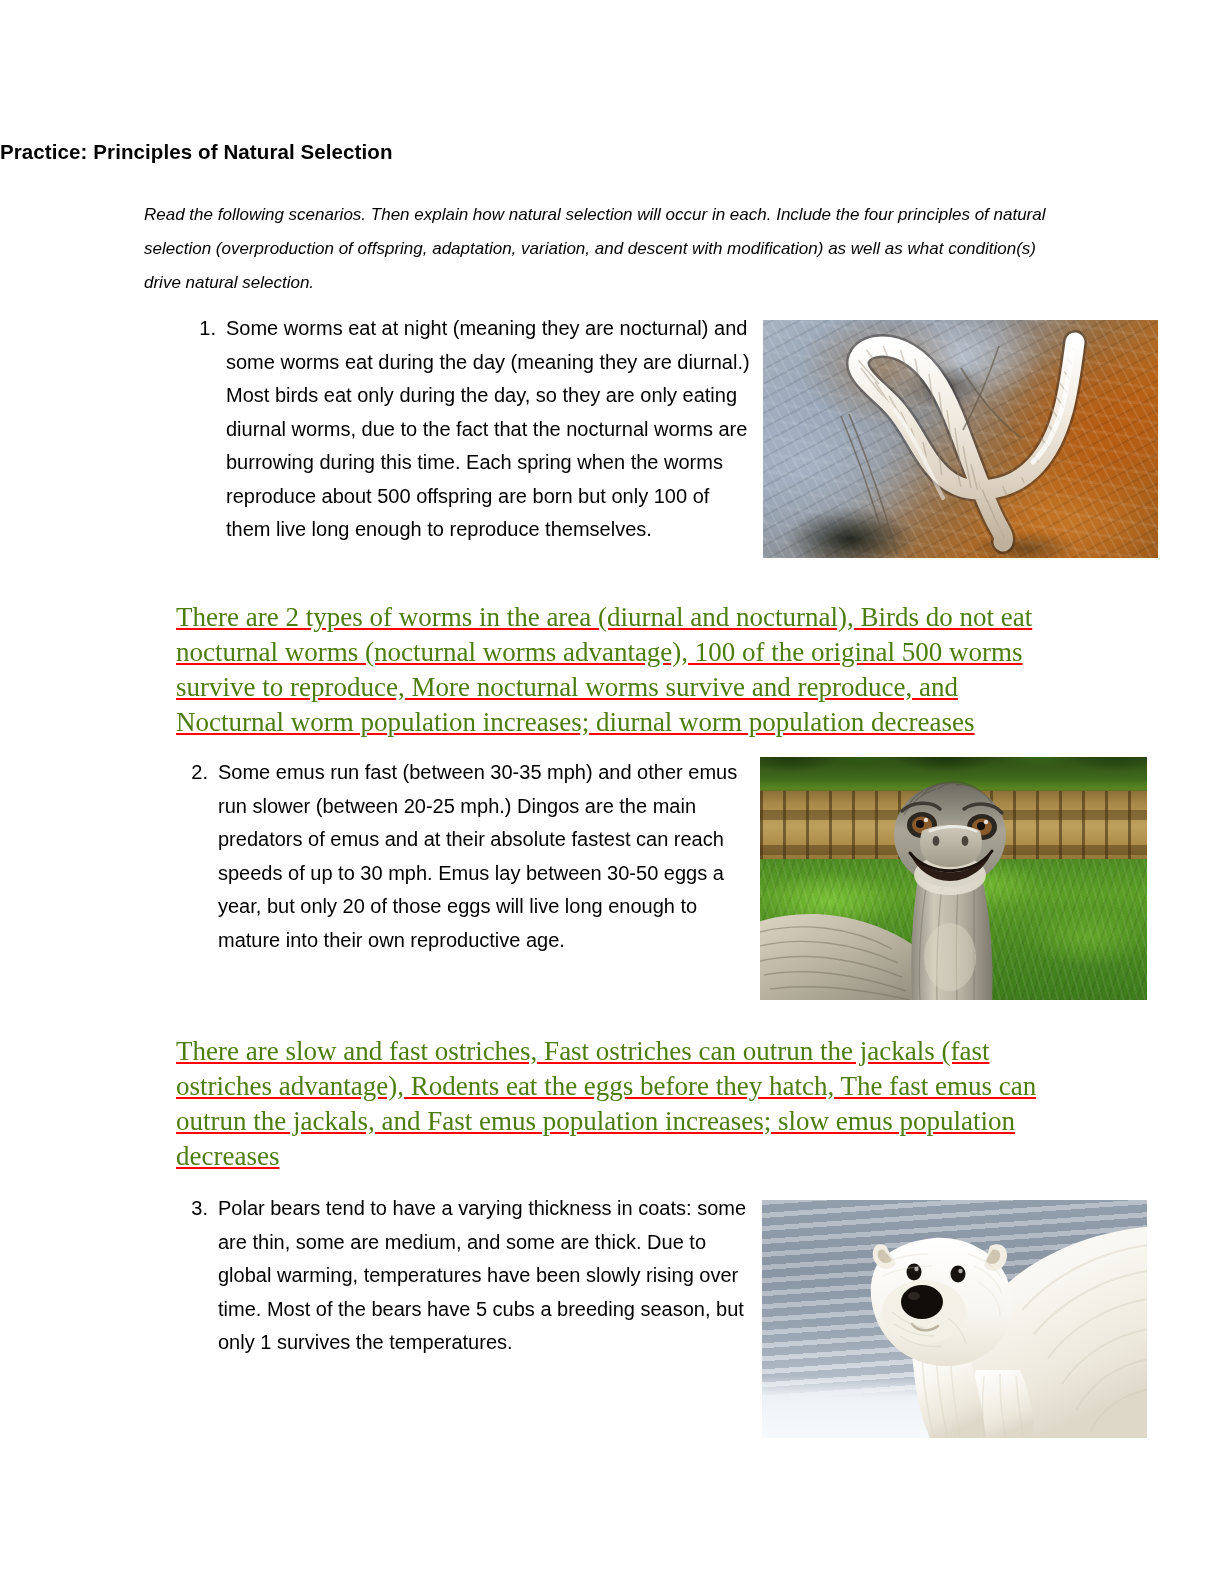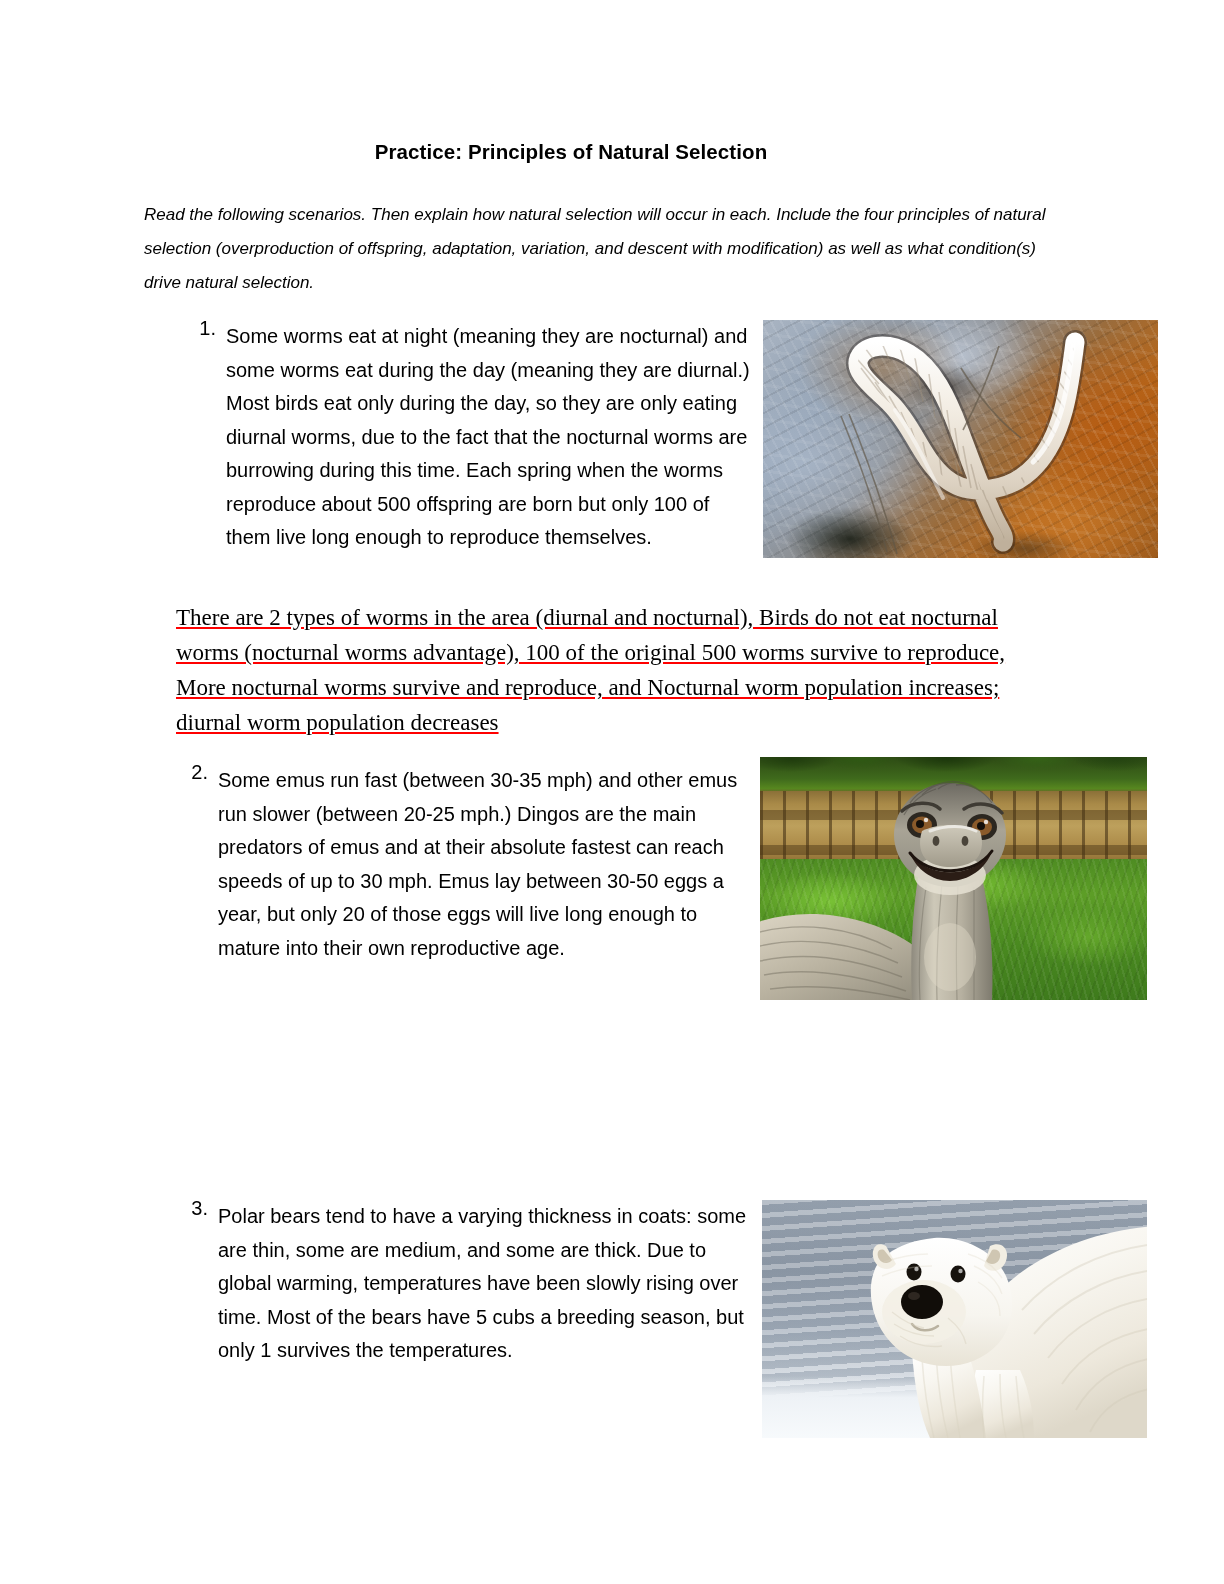--- a/index.html
+++ b/index.html
@@ -24,21 +24,20 @@
     height: 1584px;
     background: #ffffff;
   }
 
   
   .doc-title {
     position: absolute;
     top: 140px;
     left: 0;
     width: 1142px;
-    text-align: center;
     font-size: 20.5px;
     font-weight: bold;
     letter-spacing: 0.1px;
   }
 
   
   .intro {
     position: absolute;
     top: 198px;
     left: 144px;
@@ -58,34 +57,33 @@
     position: absolute;
     left: 0;
     top: 0;
     width: 38px;
     text-align: right;
     font-size: 20px;
   }
   .scenario .body {
     margin-left: 48px;
     display: block;
-    margin-top: 8px;
   }
 
   #scenario-1 { top: 312px; left: 178px; width: 580px; }
   #scenario-2 { top: 756px; left: 170px; width: 592px; }
   #scenario-3 { top: 1192px; left: 170px; width: 592px; }
 
   
   .answer {
     position: absolute;
     font-family: "Liberation Serif", serif;
-    font-size: 23px;
+    font-size: 27px;
     line-height: 35px;
-    color: #000000;
+    color: #4d7c0f;
     text-decoration: underline;
     text-decoration-color: #ff0000;
     text-underline-offset: 2px;
   }
   #answer-1 { top: 600px; left: 176px; width: 880px; }
   #answer-2 { top: 1034px; left: 176px; width: 900px; }
 
   
   .photo {
     position: absolute;
@@ -382,20 +380,21 @@
 
         <path d="M 150 96 C 168 122, 214 122, 232 94 C 226 112, 208 124, 190 124
                  C 172 124, 156 112, 150 96 Z" fill="#2b1d16"></path>
         <path d="M 150 96 C 168 120, 214 120, 232 94" stroke="#1d130e" stroke-width="3" fill="none" stroke-linecap="round"></path>
 
         <path d="M 170 74 C 186 68, 204 68, 216 74" stroke="rgba(255,255,255,0.6)" stroke-width="3" fill="none" stroke-linecap="round"></path>
       </svg>
     </div>
   </div>
 
+  <div class="answer" id="answer-2">There are slow and fast ostriches, Fast ostriches can outrun the jackals (fast ostriches advantage), Rodents eat the eggs before they hatch, The fast emus can outrun the jackals, and Fast emus population increases; slow emus population decreases</div>
 
   <div class="scenario" id="scenario-3">
     <span class="num">3.</span>
     <span class="body">Polar bears tend to have a varying thickness in coats: some are thin, some are medium, and some are thick. Due to global warming, temperatures have been slowly rising over time. Most of the bears have 5 cubs a breeding season, but only 1 survives the temperatures.</span>
   </div>
 
   <div class="photo" id="photo-bear">
     <div class="layer bear-bg"></div>
     <div class="bear-snow"></div>
     <div class="bear-body">

